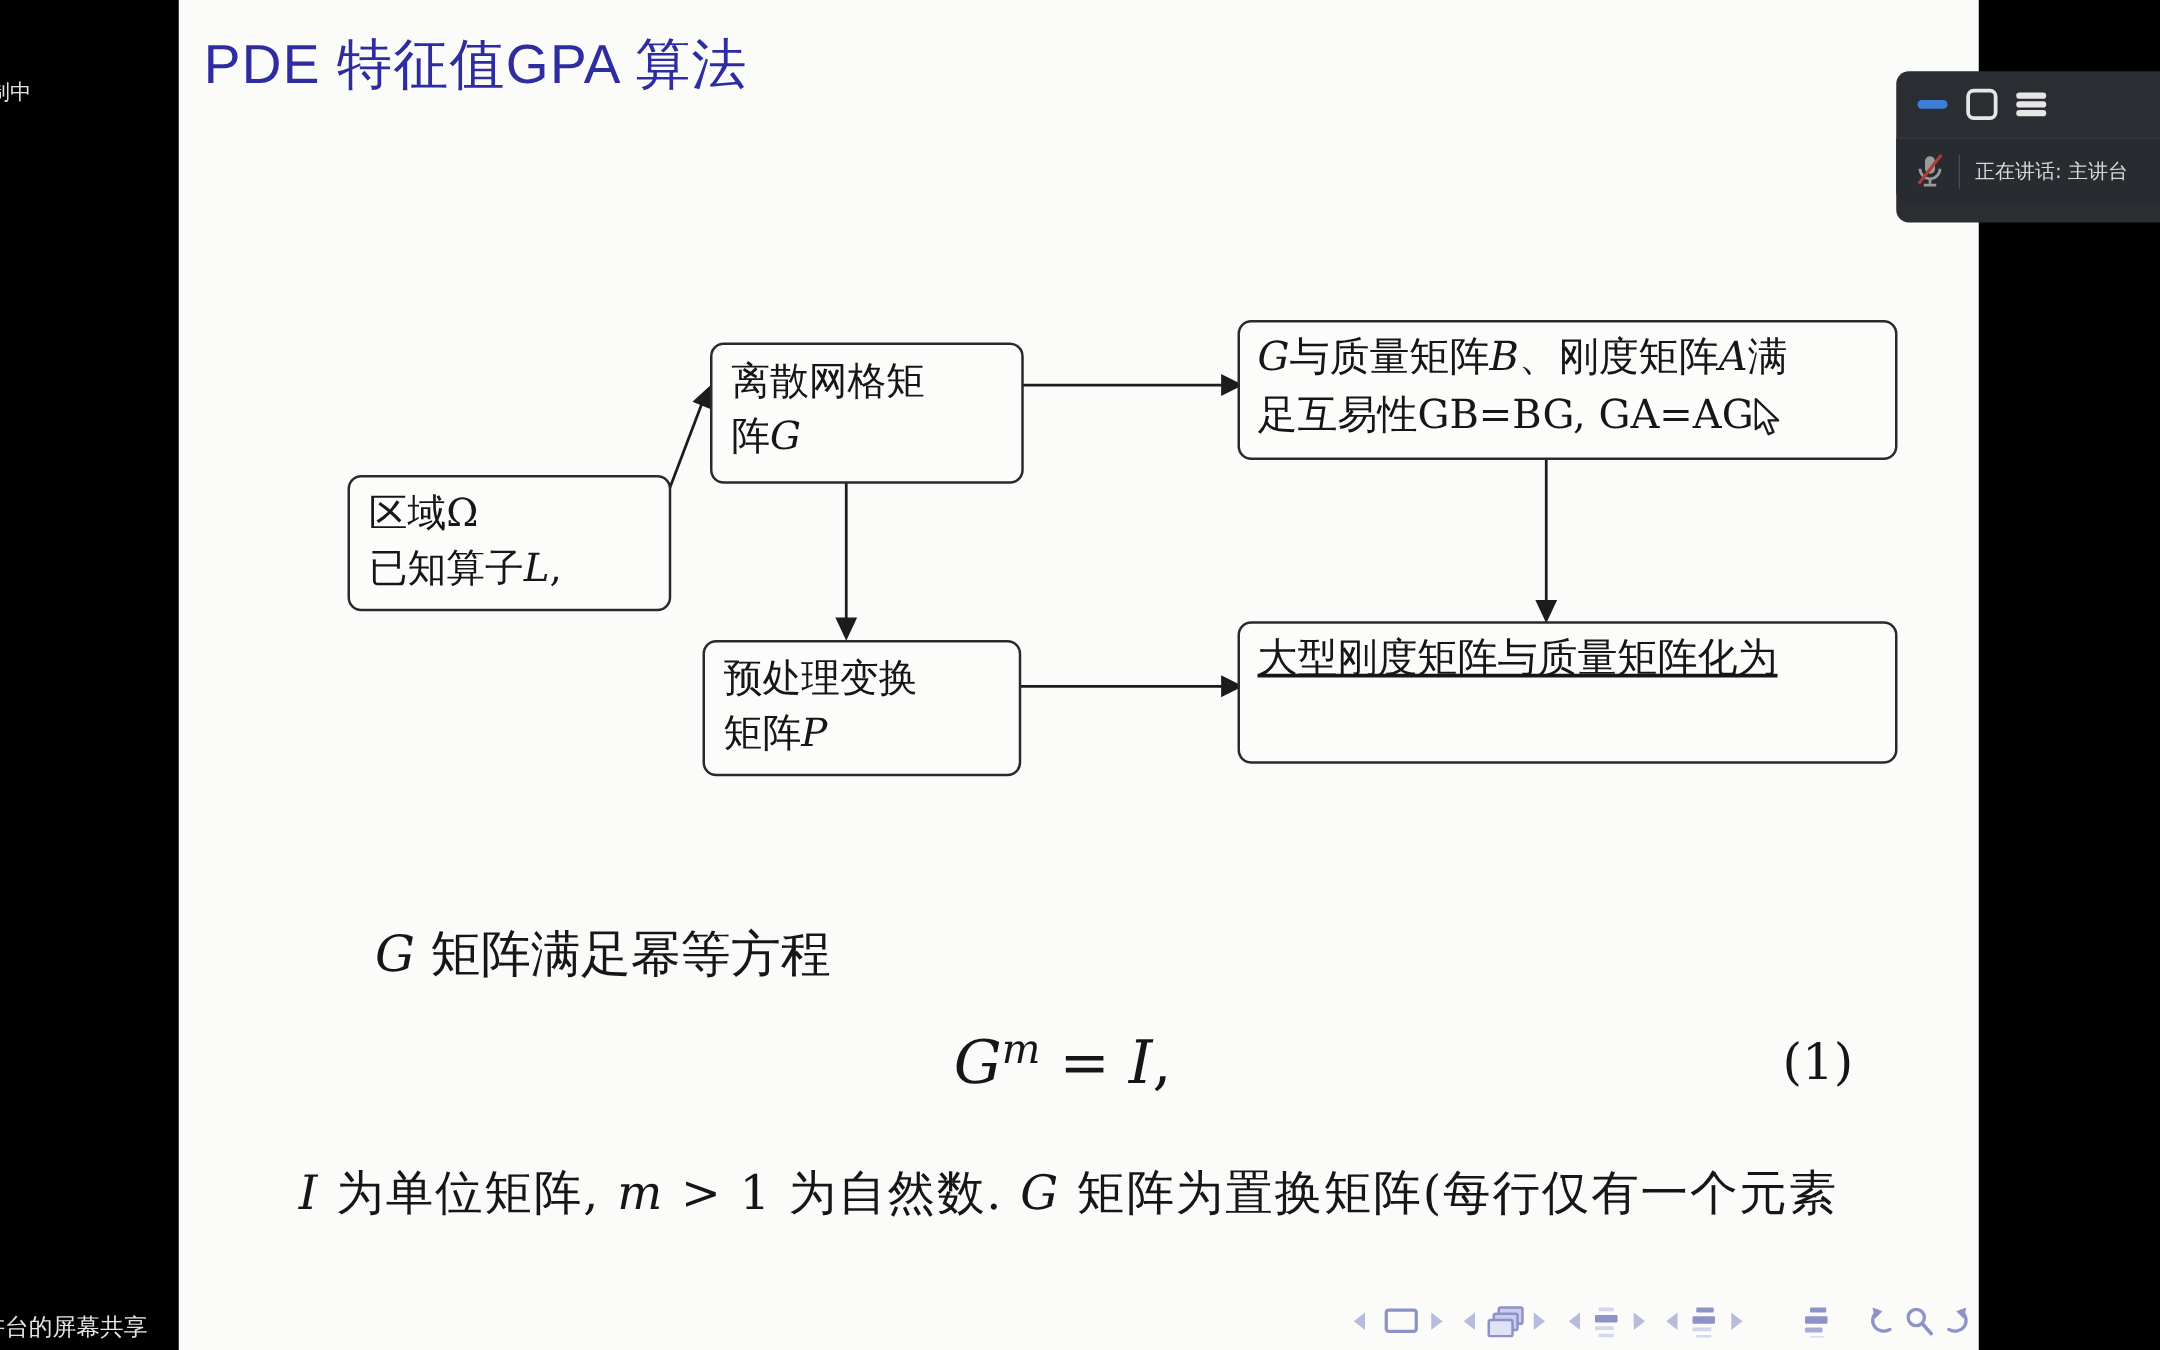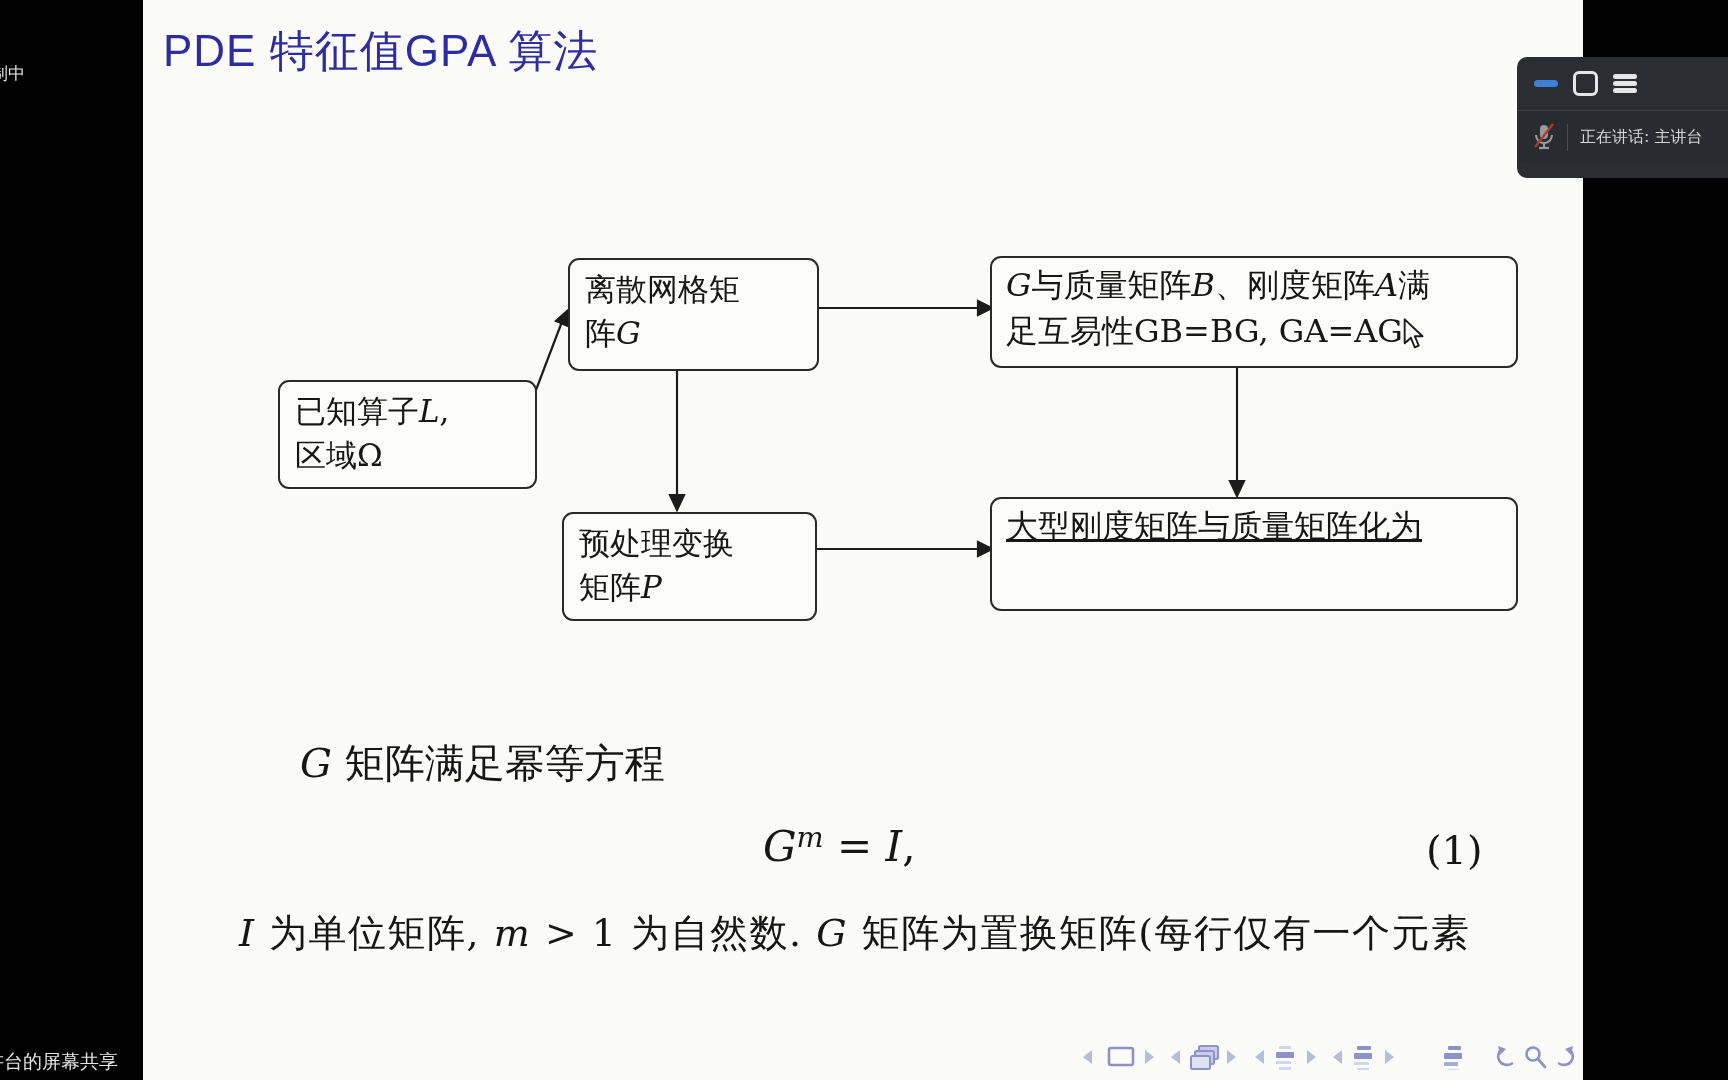--- a/index.html
+++ b/index.html
@@ -21,23 +21,23 @@
                font-family:"Liberation Sans","DejaVu Sans",sans-serif;white-space:nowrap;}
 
   
   .fbox{border:2px solid #2a2a2a;border-radius:11px;background:#fcfcfb;
         font-size:31px;line-height:44px;padding:7px 0 0 15px;white-space:nowrap;}
   .fbox.wide{font-size:32px;line-height:46px;padding:4px 16px 0 14px;}
   .arrows{left:0;top:0;width:1440px;height:1080px;pointer-events:none;}
 
   
   .statement{left:117px;top:736px;font-size:40px;white-space:nowrap;margin-left:40px;}
-  .equation{left:620px;top:822px;font-size:42px;white-space:nowrap;}
+  .equation{left:620px;top:822px;font-size:48px;white-space:nowrap;}
   .eq-number{left:1283px;top:827px;font-size:40px;}
-  .bodyline{font-size:38px;letter-spacing:1.5px;white-space:nowrap;}
+  .bodyline{font-size:38px;letter-spacing:1.5px;white-space:nowrap;margin-top:21px;}
   .body1{left:96px;top:908px;}
   .body2{left:96px;top:961px;}
   .em{font-style:italic;}
   .sup{font-size:0.68em;position:relative;top:-0.5em;}
 
   
   .nav-icon{position:absolute;top:1044px;height:26px;}
 
   
   .panel{left:1517px;top:57px;width:211px;height:121px;background:#2a2d31;
@@ -75,33 +75,33 @@
       <polygon points="527,495 541,495 534,510"></polygon>
       <line x1="377" y1="432" x2="420" y2="319"></line>
       <polygon points="424,311 425,326 413,321"></polygon>
       <line x1="654" y1="549" x2="836" y2="549"></line>
       <polygon points="835,542 849,549 835,556"></polygon>
       <line x1="1094" y1="360" x2="1094" y2="483"></line>
       <polygon points="1087,481 1101,481 1094,496"></polygon>
     </g>
   </svg>
 
-  <div class="abs fbox" style="left:425px;top:258px;width:232px;height:102px;">
+  <div class="abs fbox" style="left:425px;top:274px;width:232px;height:102px;">
     <div><span>离散网格矩</span></div>
     <div><span>阵</span><span class="em">G</span></div>
   </div>
 
   <div class="abs fbox wide" style="left:847px;top:256px;width:494px;height:104px;">
     <div><span class="em">G</span><span>与质量矩阵</span><span class="em">B</span><span>、刚度矩阵</span><span class="em">A</span><span>满</span></div>
     <div><span>足互易性GB=BG, GA=AG.</span></div>
   </div>
 
   <div class="abs fbox" style="left:135px;top:380px;width:240px;height:98px;">
+    <div><span>区域Ω</span></div>
     <div><span>已知算子</span><span class="em">L</span><span>,</span></div>
-    <div><span>区域Ω</span></div>
   </div>
 
   <div class="abs fbox" style="left:419px;top:512px;width:236px;height:98px;">
     <div><span>预处理变换</span></div>
     <div><span>矩阵</span><span class="em">P</span></div>
   </div>
 
   <div class="abs fbox wide" style="left:847px;top:497px;width:494px;height:106px;text-decoration:underline;">
     <div><span>大型刚度矩阵与质量矩阵化为</span></div>
   </div>

